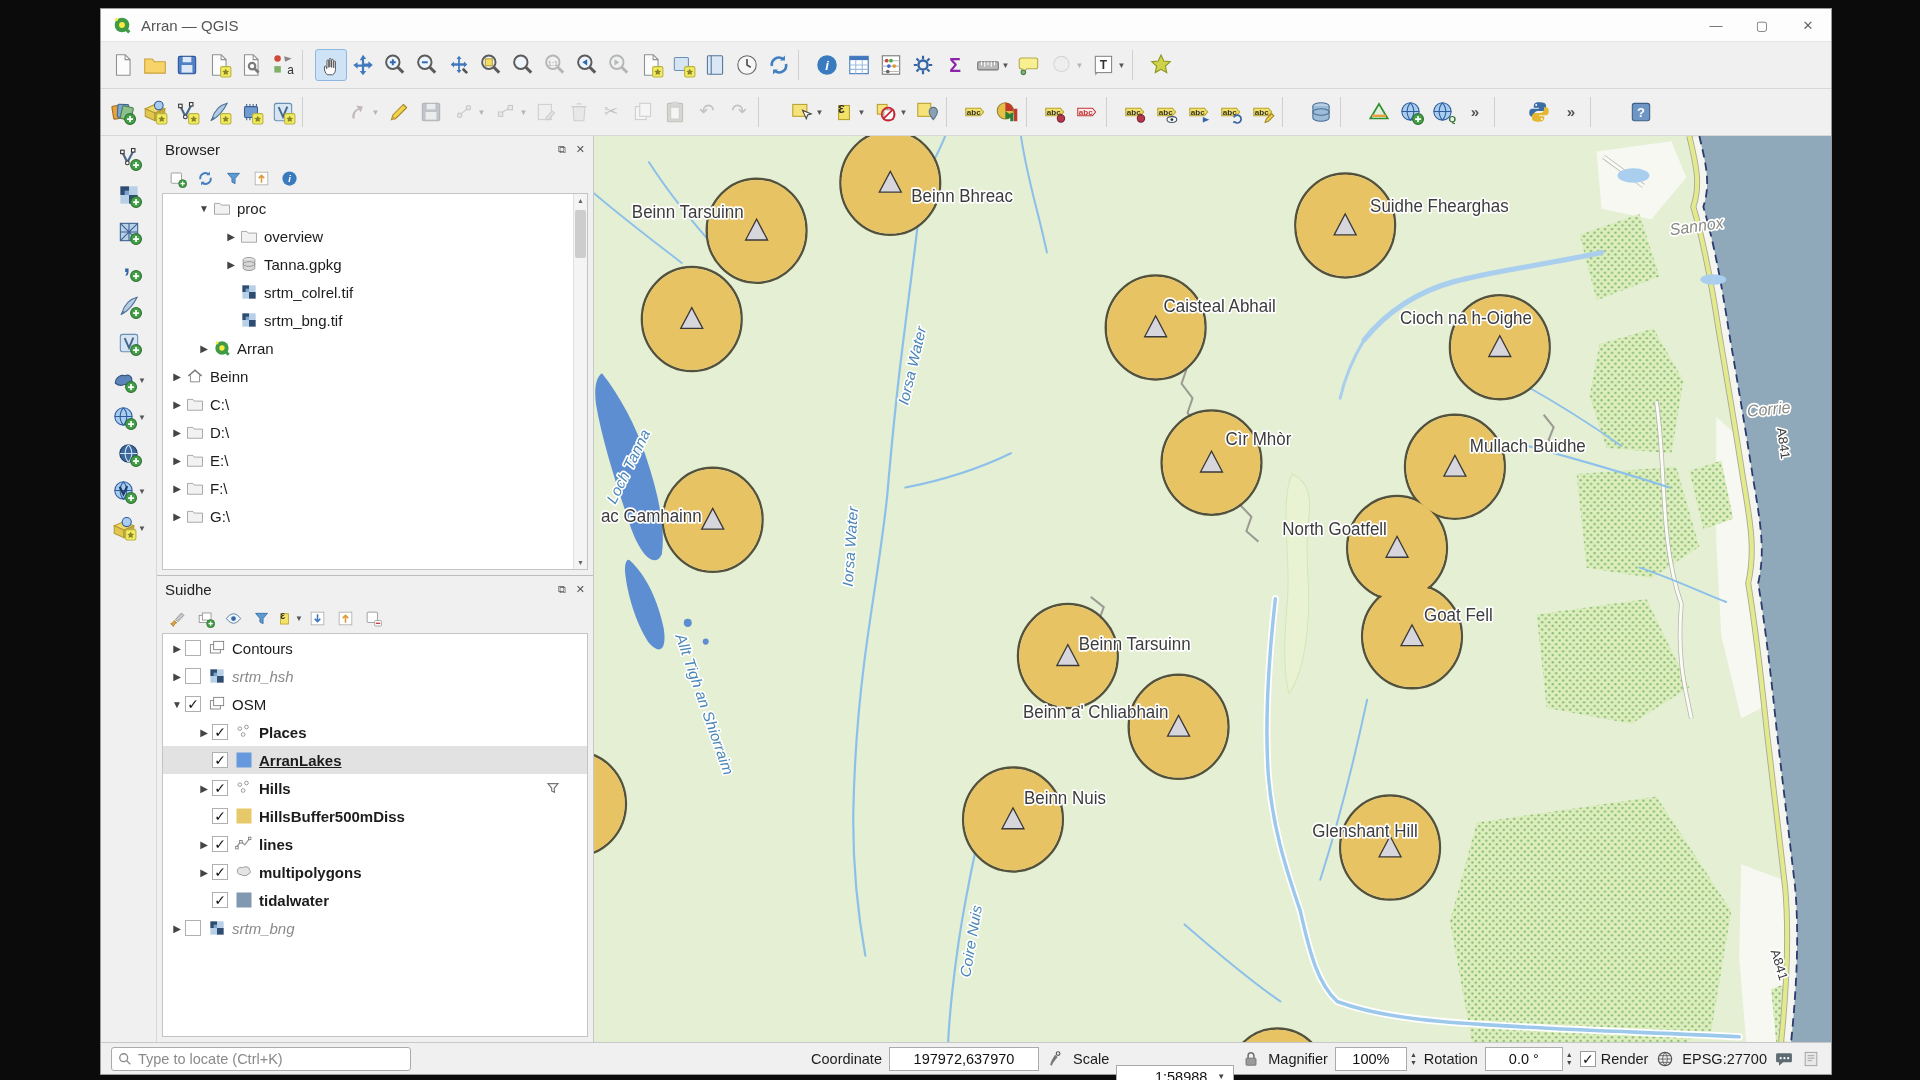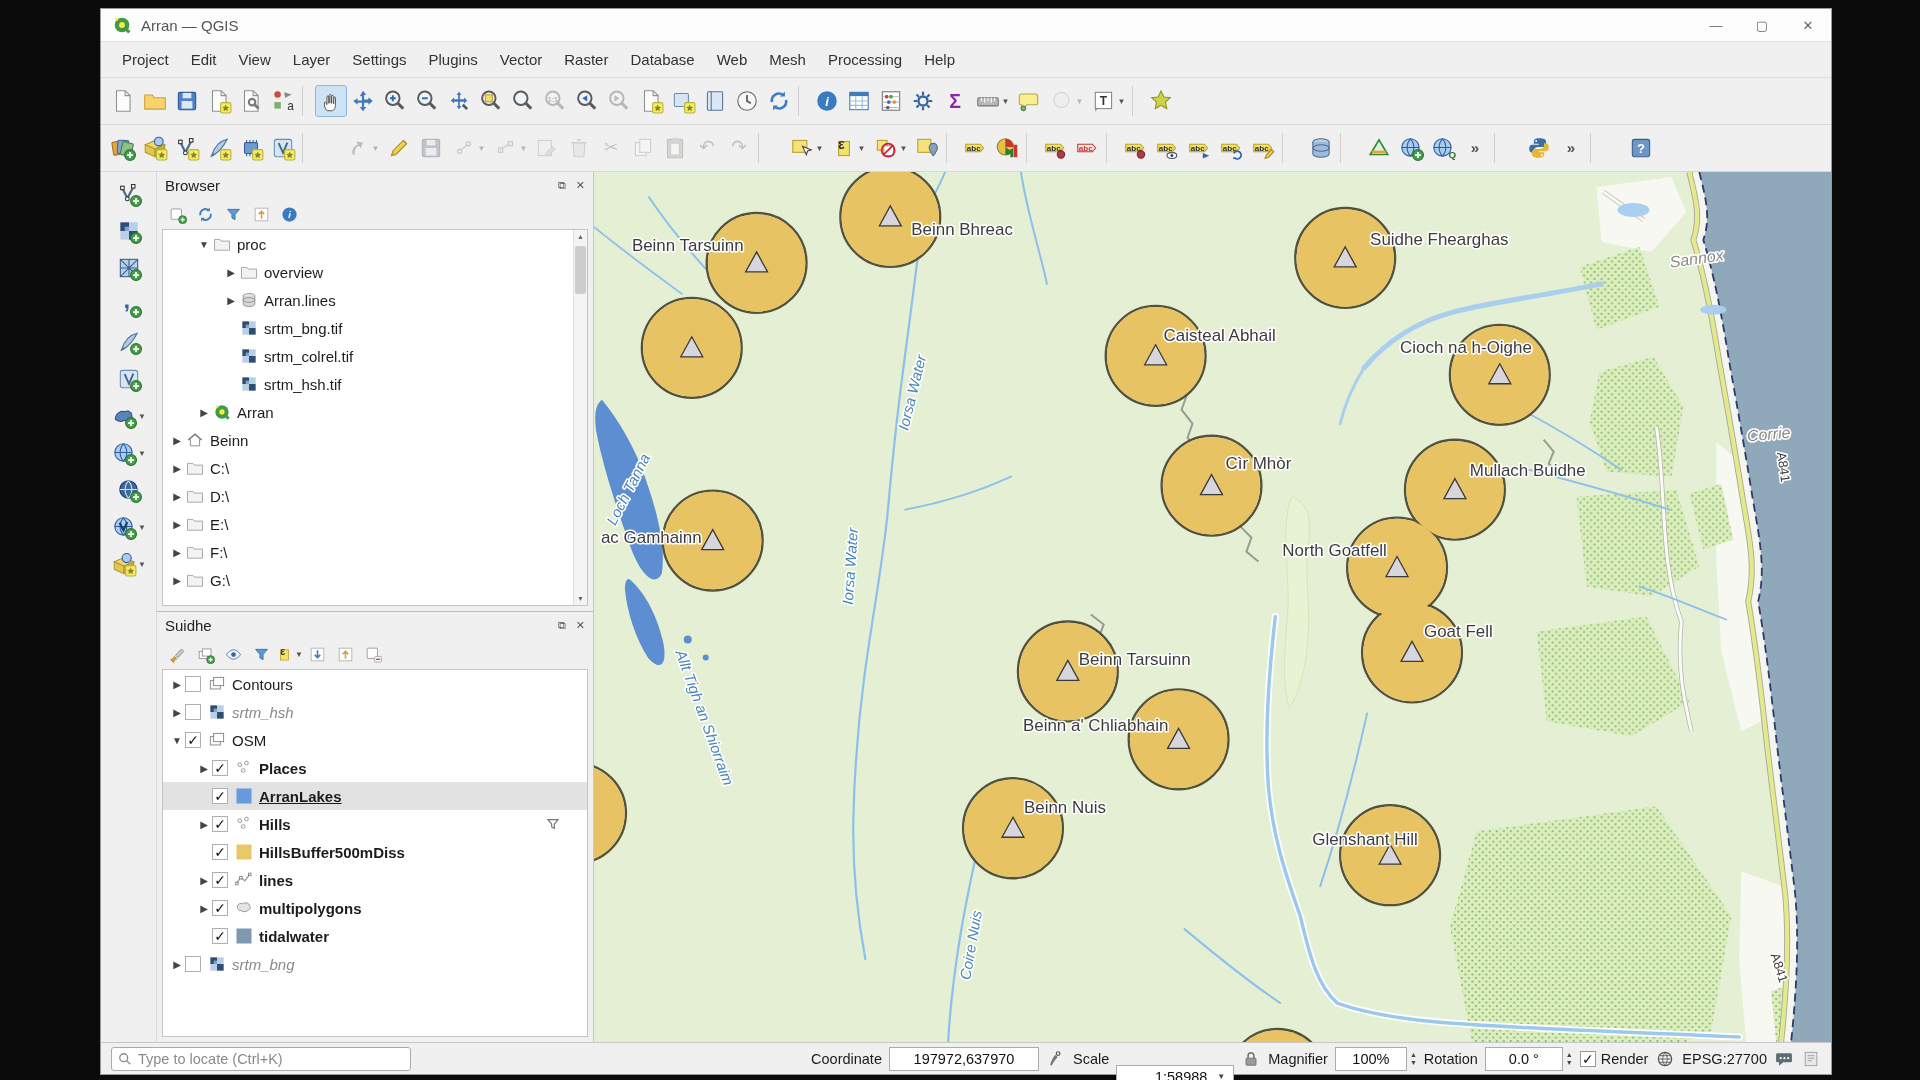--- a/index.html
+++ b/index.html
@@ -99,35 +99,20 @@
         <circle cx="6" cy="6" r="1.7" fill="#fceb3c"></circle>
     </svg>
     <span class="title-text">Arran — QGIS</span>
     <div class="win-buttons">
       <div class="win-btn">—</div>
       <div class="win-btn">▢</div>
       <div class="win-btn">✕</div>
     </div>
   </div>
 
-  <div class="menubar" id="menubar">
-      <div class="menu-item">Project</div>
-      <div class="menu-item">Edit</div>
-      <div class="menu-item">View</div>
-      <div class="menu-item">Layer</div>
-      <div class="menu-item">Settings</div>
-      <div class="menu-item">Plugins</div>
-      <div class="menu-item">Vector</div>
-      <div class="menu-item">Raster</div>
-      <div class="menu-item">Database</div>
-      <div class="menu-item">Web</div>
-      <div class="menu-item">Mesh</div>
-      <div class="menu-item">Processing</div>
-      <div class="menu-item">Help</div>
-    </div>
 
   <div class="toolbar" id="toolbar1">
       <div class="tbtn">
         <span style="display:flex">
           <svg viewBox="0 0 24 24">
             <path d="M6 2.5h8l4.5 4.5v14.5H6z" fill="#fcfcfc" stroke="#909090"></path>
             <path d="M14 2.5v4.5h4.5" fill="none" stroke="#909090"></path>
           </svg>
         </span>
       </div>
@@ -962,54 +947,43 @@
                 </svg></span>
               <span>overview</span>
             </div>
             <div class="trow" style="padding-left: 60px;">
               <span class="arrow">▶</span>
               <span class="ticon"><svg viewBox="0 0 24 24">
                   <ellipse cx="12" cy="7" rx="7" ry="2.8" fill="#e7e7e7" stroke="#8a8a8a"></ellipse>
                   <path d="M5 7v10c0 1.5 3.1 2.8 7 2.8s7-1.3 7-2.8V7" fill="#d8d8d8" stroke="#8a8a8a"></path>
                   <ellipse cx="12" cy="12" rx="7" ry="2.8" fill="none" stroke="#8a8a8a"></ellipse>
                 </svg></span>
-              <span>Arran.lines</span>
+              <span>Tanna.gpkg</span>
             </div>
             <div class="trow" style="padding-left: 60px;">
               <span class="arrow"></span>
               <span class="ticon"><svg viewBox="0 0 24 24">
                   <rect x="4" y="4" width="8" height="8" fill="#2f4d73"></rect>
                   <rect x="12" y="4" width="8" height="8" fill="#b8cfe8"></rect>
                   <rect x="4" y="12" width="8" height="8" fill="#b8cfe8"></rect>
                   <rect x="12" y="12" width="8" height="8" fill="#2f4d73"></rect>
                   <rect x="8" y="8" width="4" height="4" fill="#7ea3cc"></rect>
                 </svg></span>
-              <span>srtm_bng.tif</span>
+              <span>srtm_colrel.tif</span>
             </div>
             <div class="trow" style="padding-left: 60px;">
               <span class="arrow"></span>
               <span class="ticon"><svg viewBox="0 0 24 24">
                   <rect x="4" y="4" width="8" height="8" fill="#2f4d73"></rect>
                   <rect x="12" y="4" width="8" height="8" fill="#b8cfe8"></rect>
                   <rect x="4" y="12" width="8" height="8" fill="#b8cfe8"></rect>
                   <rect x="12" y="12" width="8" height="8" fill="#2f4d73"></rect>
                   <rect x="8" y="8" width="4" height="4" fill="#7ea3cc"></rect>
                 </svg></span>
-              <span>srtm_colrel.tif</span>
-            </div>
-            <div class="trow" style="padding-left: 60px;">
-              <span class="arrow"></span>
-              <span class="ticon"><svg viewBox="0 0 24 24">
-                  <rect x="4" y="4" width="8" height="8" fill="#2f4d73"></rect>
-                  <rect x="12" y="4" width="8" height="8" fill="#b8cfe8"></rect>
-                  <rect x="4" y="12" width="8" height="8" fill="#b8cfe8"></rect>
-                  <rect x="12" y="12" width="8" height="8" fill="#2f4d73"></rect>
-                  <rect x="8" y="8" width="4" height="4" fill="#7ea3cc"></rect>
-                </svg></span>
-              <span>srtm_hsh.tif</span>
+              <span>srtm_bng.tif</span>
             </div>
             <div class="trow" style="padding-left: 33px;">
               <span class="arrow">▶</span>
               <span class="ticon"><svg viewBox="0 0 24 24">
                   <circle cx="12" cy="12" r="8" fill="#3f9b45"></circle>
                   <circle cx="12" cy="12" r="3.2" fill="#fceb3c"></circle>
                   <path d="M14.5 14.5L20 20" stroke="#3f9b45" stroke-width="3.5"></path>
                   <circle cx="6" cy="6" r="1.7" fill="#fceb3c"></circle>
                 </svg></span>
               <span>Arran</span>

